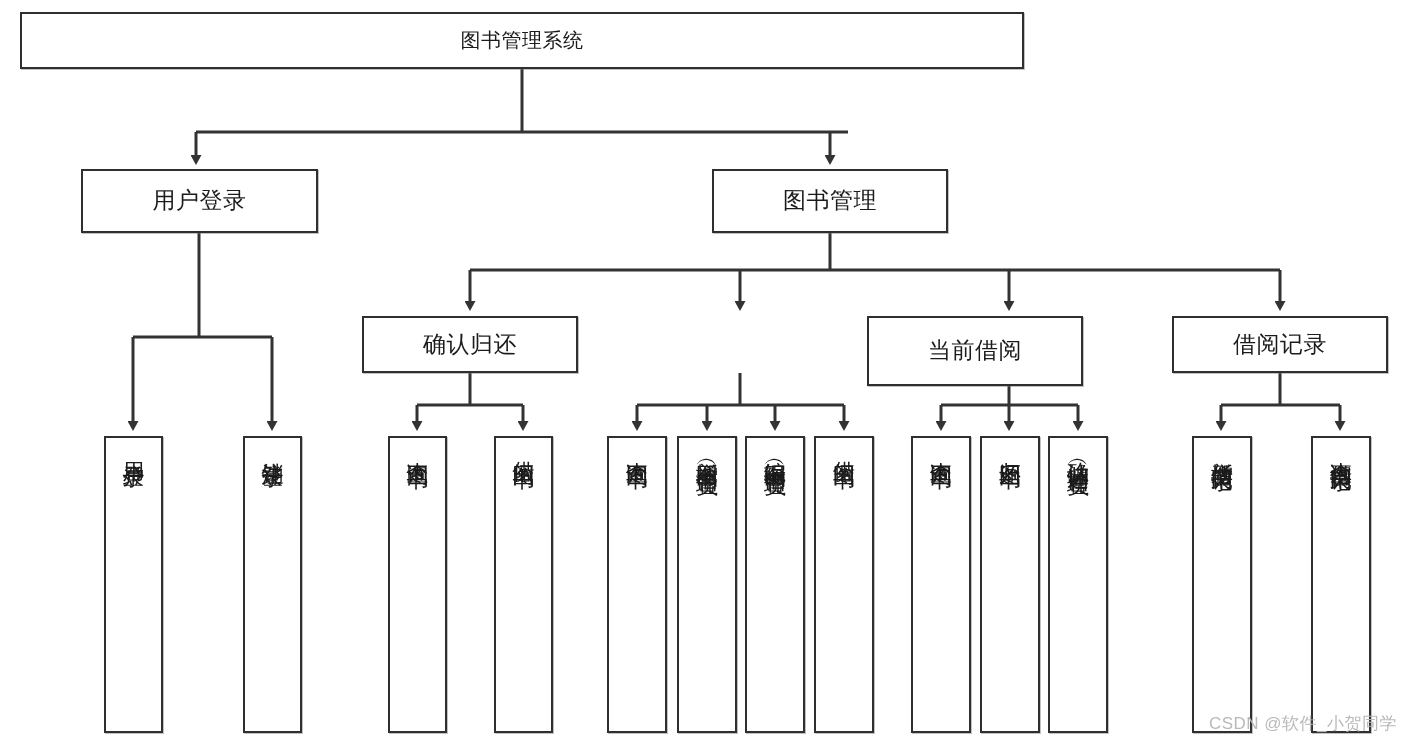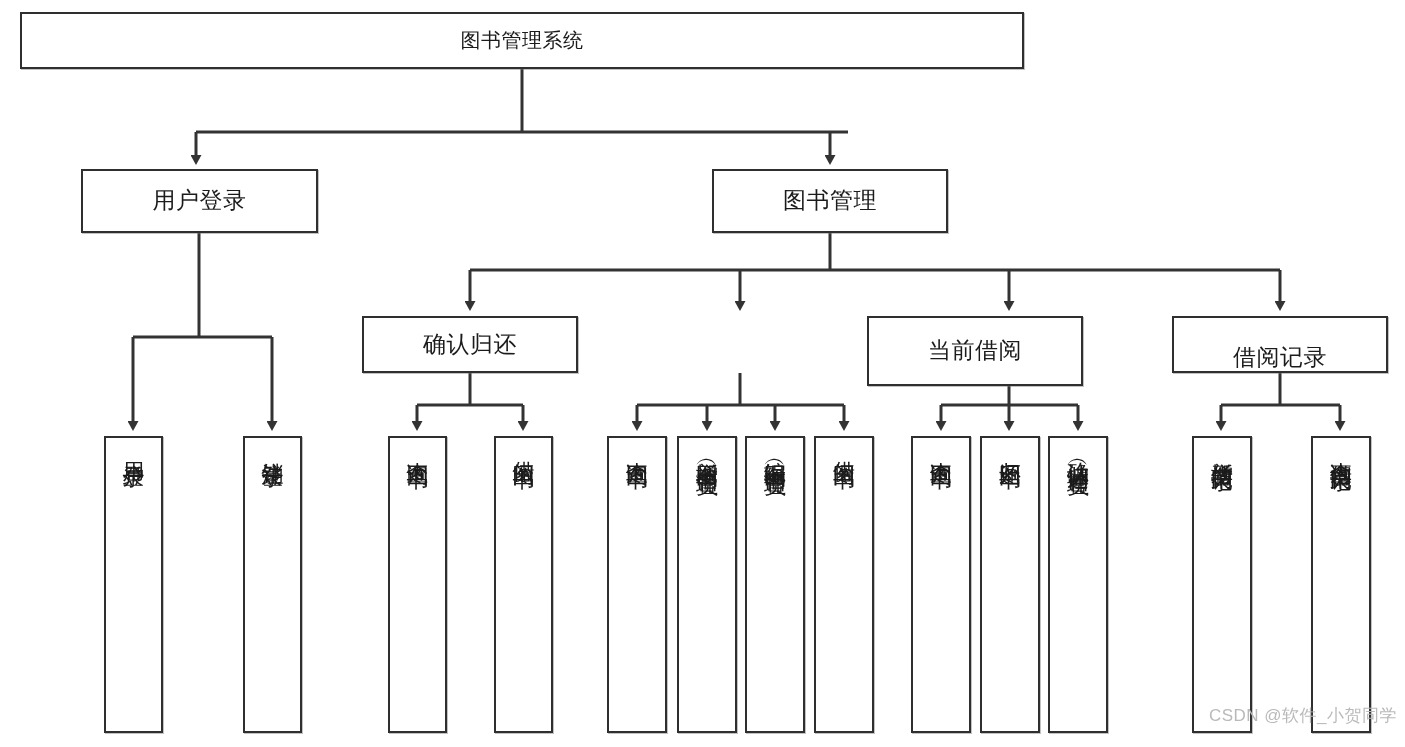--- a/index.html
+++ b/index.html
@@ -61,21 +61,21 @@
     text-orientation: upright;
     font-size: 22px;
     line-height: 1.0;
     letter-spacing: 2px;
     white-space: nowrap;
     transform: none;
   }
   #watermark {
     position: absolute;
     right: 8px;
-    bottom: 20px;
+    bottom: 12px;
     font-size: 17px;
     color: #b9b9b9;
     letter-spacing: 0.5px;
     user-select: none;
     white-space: nowrap;
   }
 </style>
 </head>
 <body>
 
@@ -141,21 +141,21 @@
   <div class="node horiz" style="left:712px; top:169px; width:236px; height:64px;font-family:Liberation Serif, serif;">
     <span class="node-label">图书管理</span>
   </div>
 
   <div class="node horiz" style="left:362px; top:316px; width:216px; height:57px;">
     <span class="node-label">确认归还</span>
   </div>
   <div class="node horiz" style="left:867px; top:316px; width:216px; height:70px;">
     <span class="node-label">当前借阅</span>
   </div>
-  <div class="node horiz" style="left:1172px; top:316px; width:216px; height:57px;align-items:flex-end;">
+  <div class="node horiz" style="left:1172px; top:316px; width:216px; height:57px;">
     <span class="node-label">借阅记录</span>
   </div>
 
   <div class="node vert" style="left:104px; top:436px; width:59px; height:297px;">
     <span class="node-label">用户登录</span>
   </div>
   <div class="node vert" style="left:243px; top:436px; width:59px; height:297px;">
     <span class="node-label">注销登录</span>
   </div>
 

